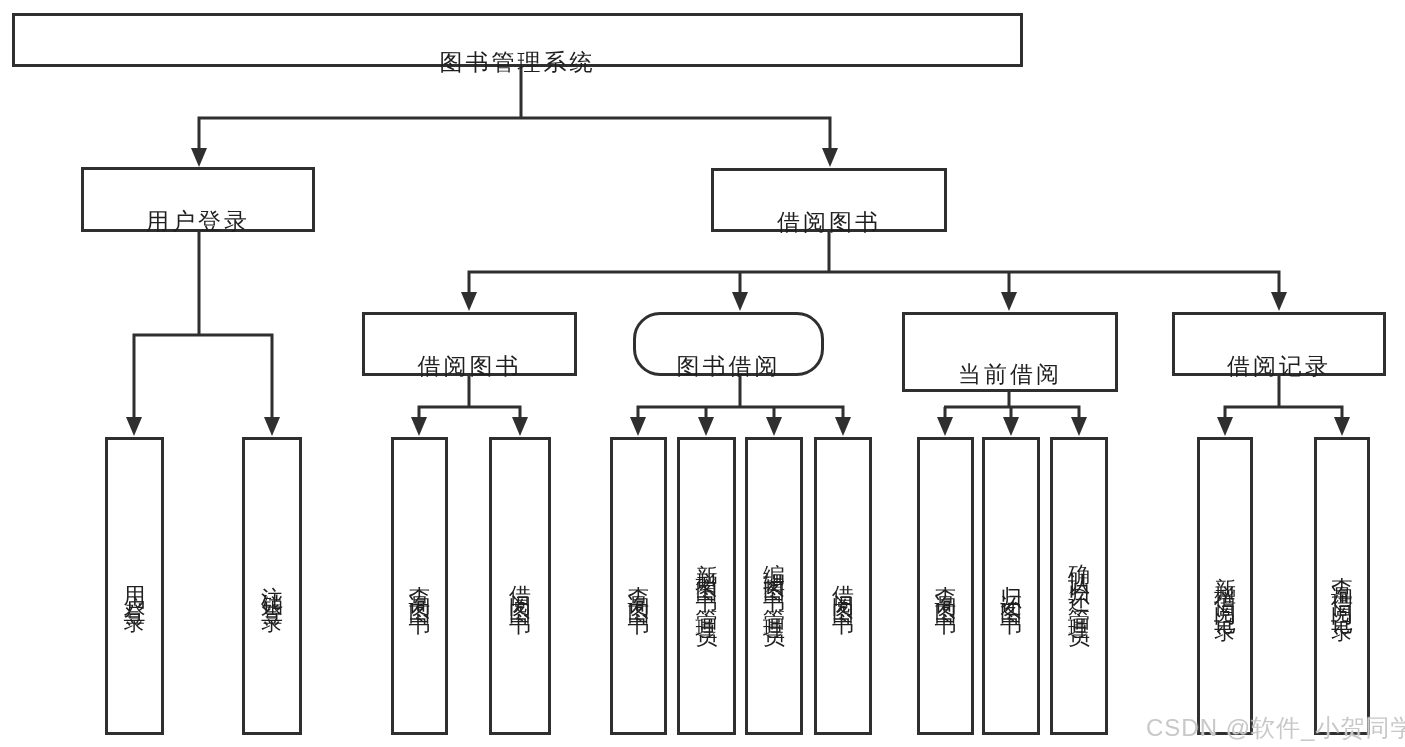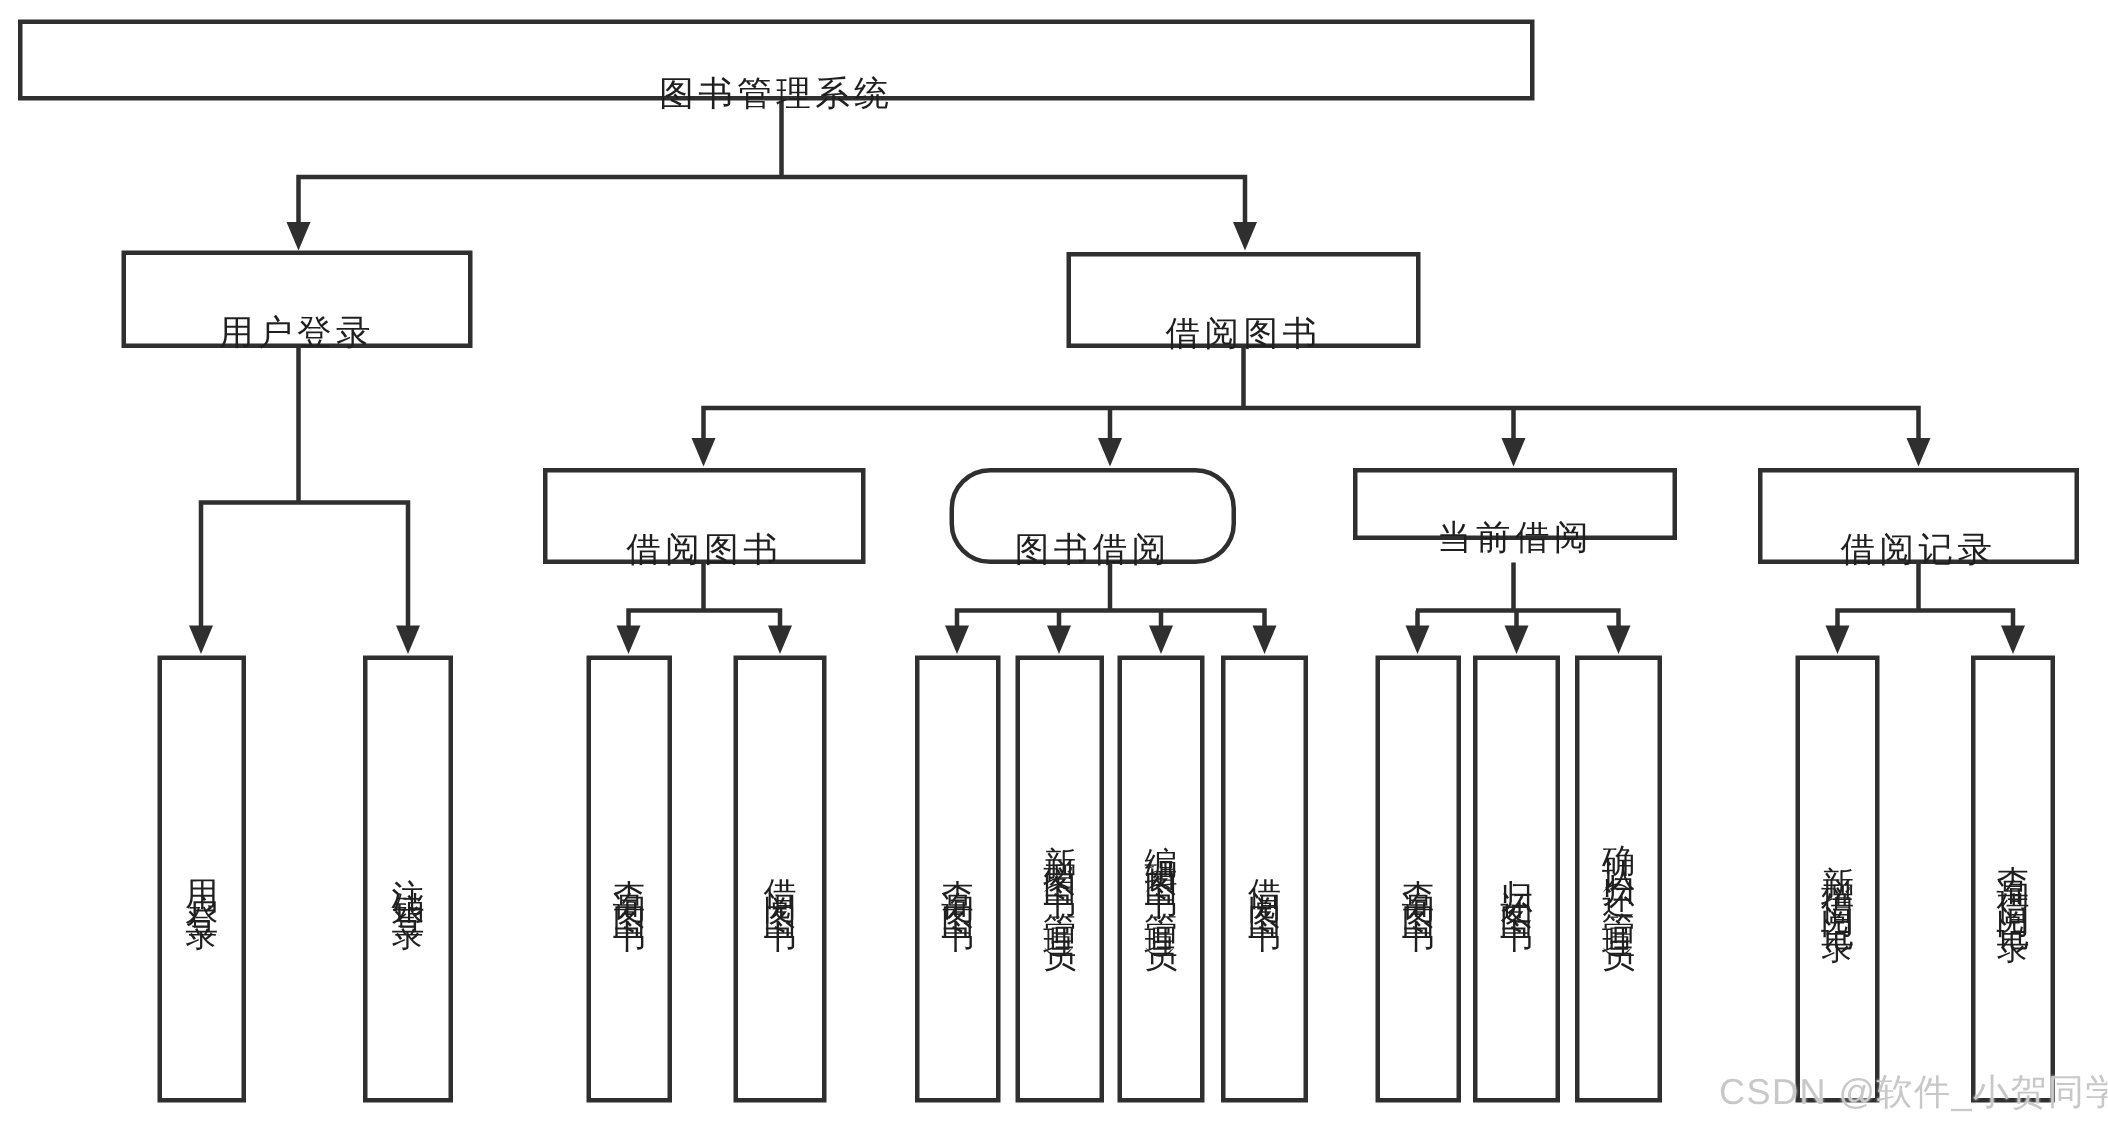--- a/index.html
+++ b/index.html
@@ -110,21 +110,21 @@
   <div class="box hbox" style="left:711px; top:168px; width:236px; height:64px;">
     <span>借阅图书</span>
   </div>
 
   <div class="box hbox" style="left:362px; top:312px; width:215px; height:64px;">
     <span>借阅图书</span>
   </div>
   <div class="box hbox" style="left:633px; top:312px; width:191px; height:64px;border-radius:27px;">
     <span>图书借阅</span>
   </div>
-  <div class="box hbox" style="left:902px; top:312px; width:216px; height:48px;">
+  <div class="box hbox" style="left:902px; top:312px; width:216px; height:80px;">
     <span>当前借阅</span>
   </div>
   <div class="box hbox" style="left:1172px; top:312px; width:214px; height:64px;">
     <span>借阅记录</span>
   </div>
 
   <div class="box vbox" style="left:105px; top:437px; width:59px; height:298px;">
     <span>用户登录</span>
   </div>
   <div class="box vbox" style="left:242px; top:437px; width:60px; height:298px;">

